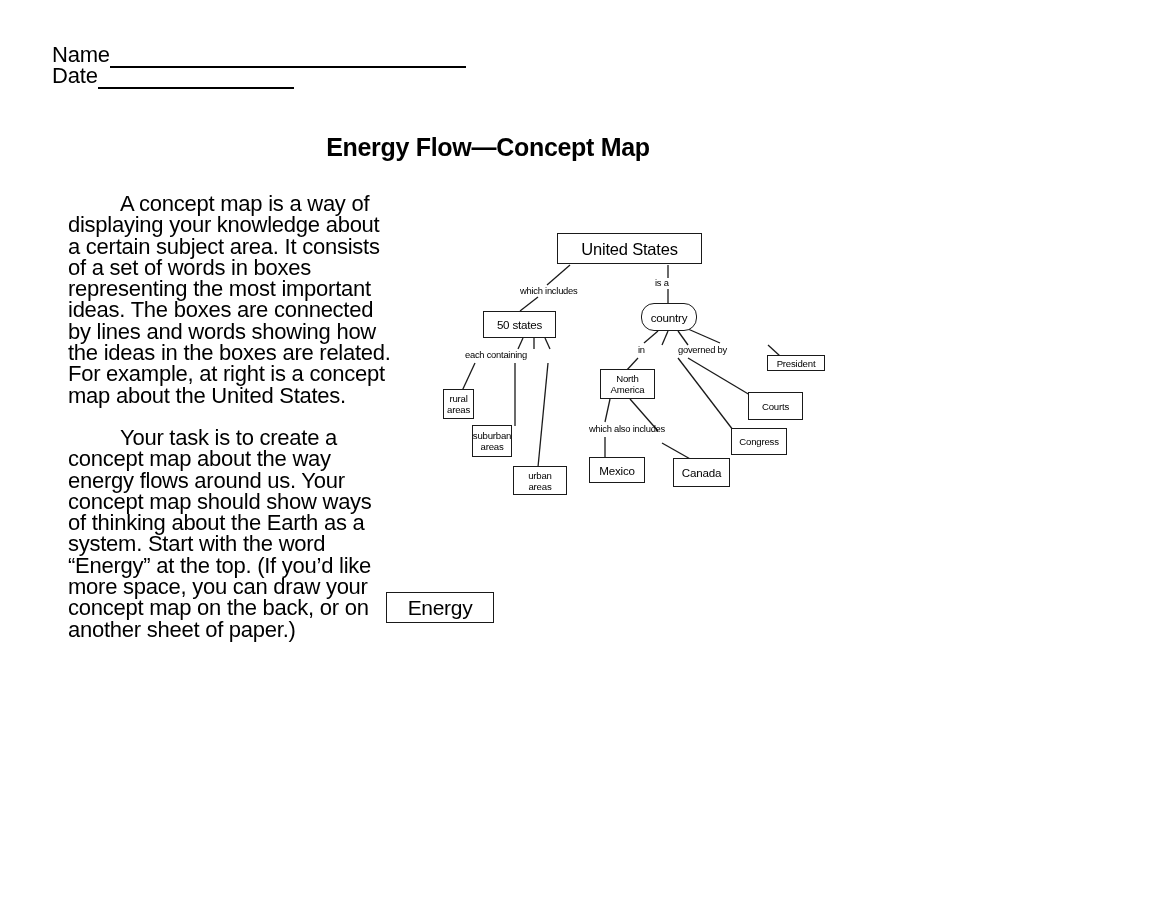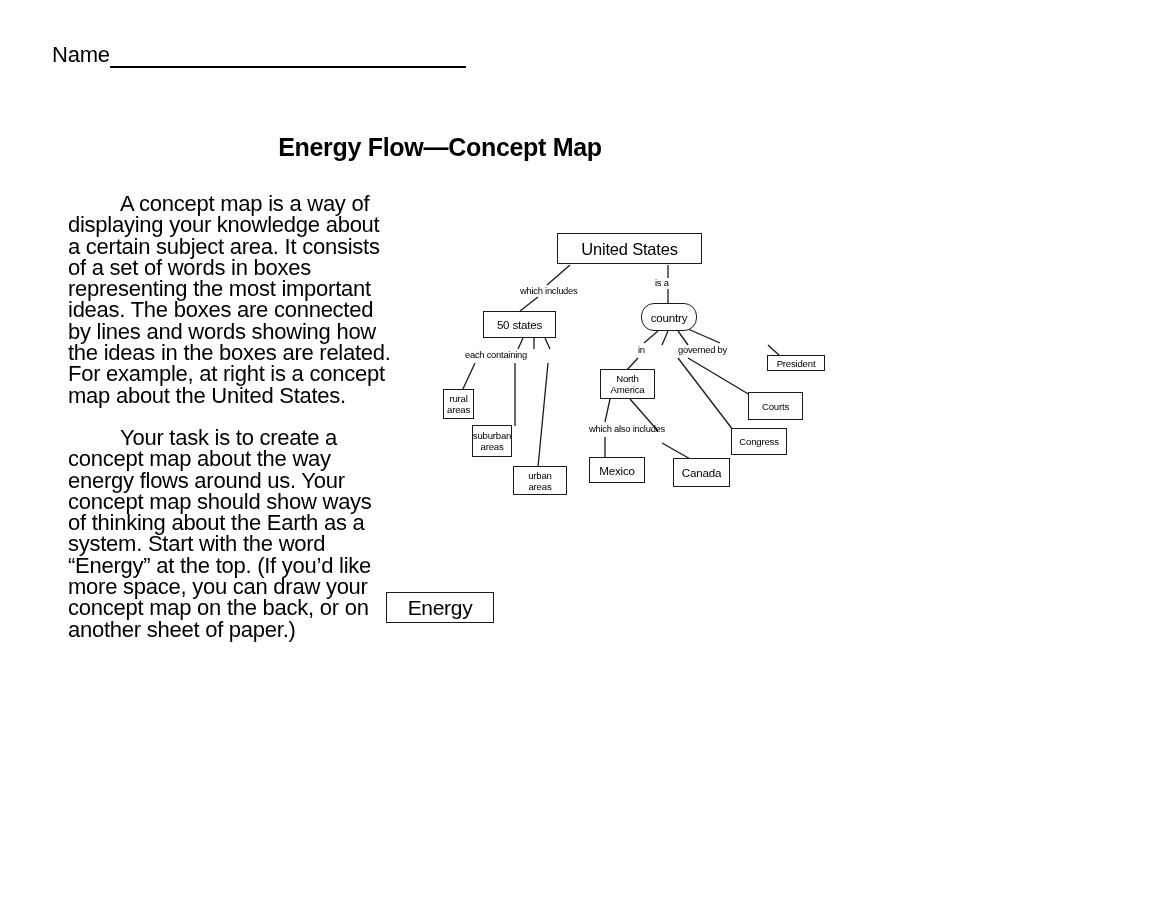--- a/index.html
+++ b/index.html
@@ -46,20 +46,21 @@
   
   #page-title {
     position: absolute;
     left: 0;
     top: 133px;
     width: 880px;
     text-align: center;
     font-size: 25px;
     font-weight: bold;
     letter-spacing: -0.3px;
+    padding-left: 48px;
   }
 
   
   #instructions {
     position: absolute;
     left: 68px;
     top: 193px;
     width: 324px;
   }
   .para {
@@ -133,20 +134,23 @@
     background: #ffffff;
   }
 </style>
 </head>
 <body>
 
 <div id="header-fields">
   <div class="field-row">
     <span class="field-label">Name</span><span id="name-rule" class="field-rule"></span>
   </div>
+  <div class="field-row">
+    <span class="field-label">Date</span><span id="date-rule" class="field-rule"></span>
+  </div>
 </div>
 
 <div id="page-title">Energy Flow—Concept Map</div>
 
 <div id="instructions">
   <p class="para">A concept map is a way of displaying your knowledge about a certain subject area.  It consists of a set of words in boxes representing the most important ideas.  The boxes are connected by lines and words showing how the ideas in the boxes are related.   For example, at right is  a concept map about the United States.</p>
   <p class="para">Your task is to create a concept map about the way energy flows around us.  Your concept map should show ways of thinking about the Earth as a system.  Start with the word “Energy” at the top.  (If you’d like more space, you can draw your concept map on the back, or on another sheet of paper.)</p>
 </div>
 
 <div id="concept-map">

